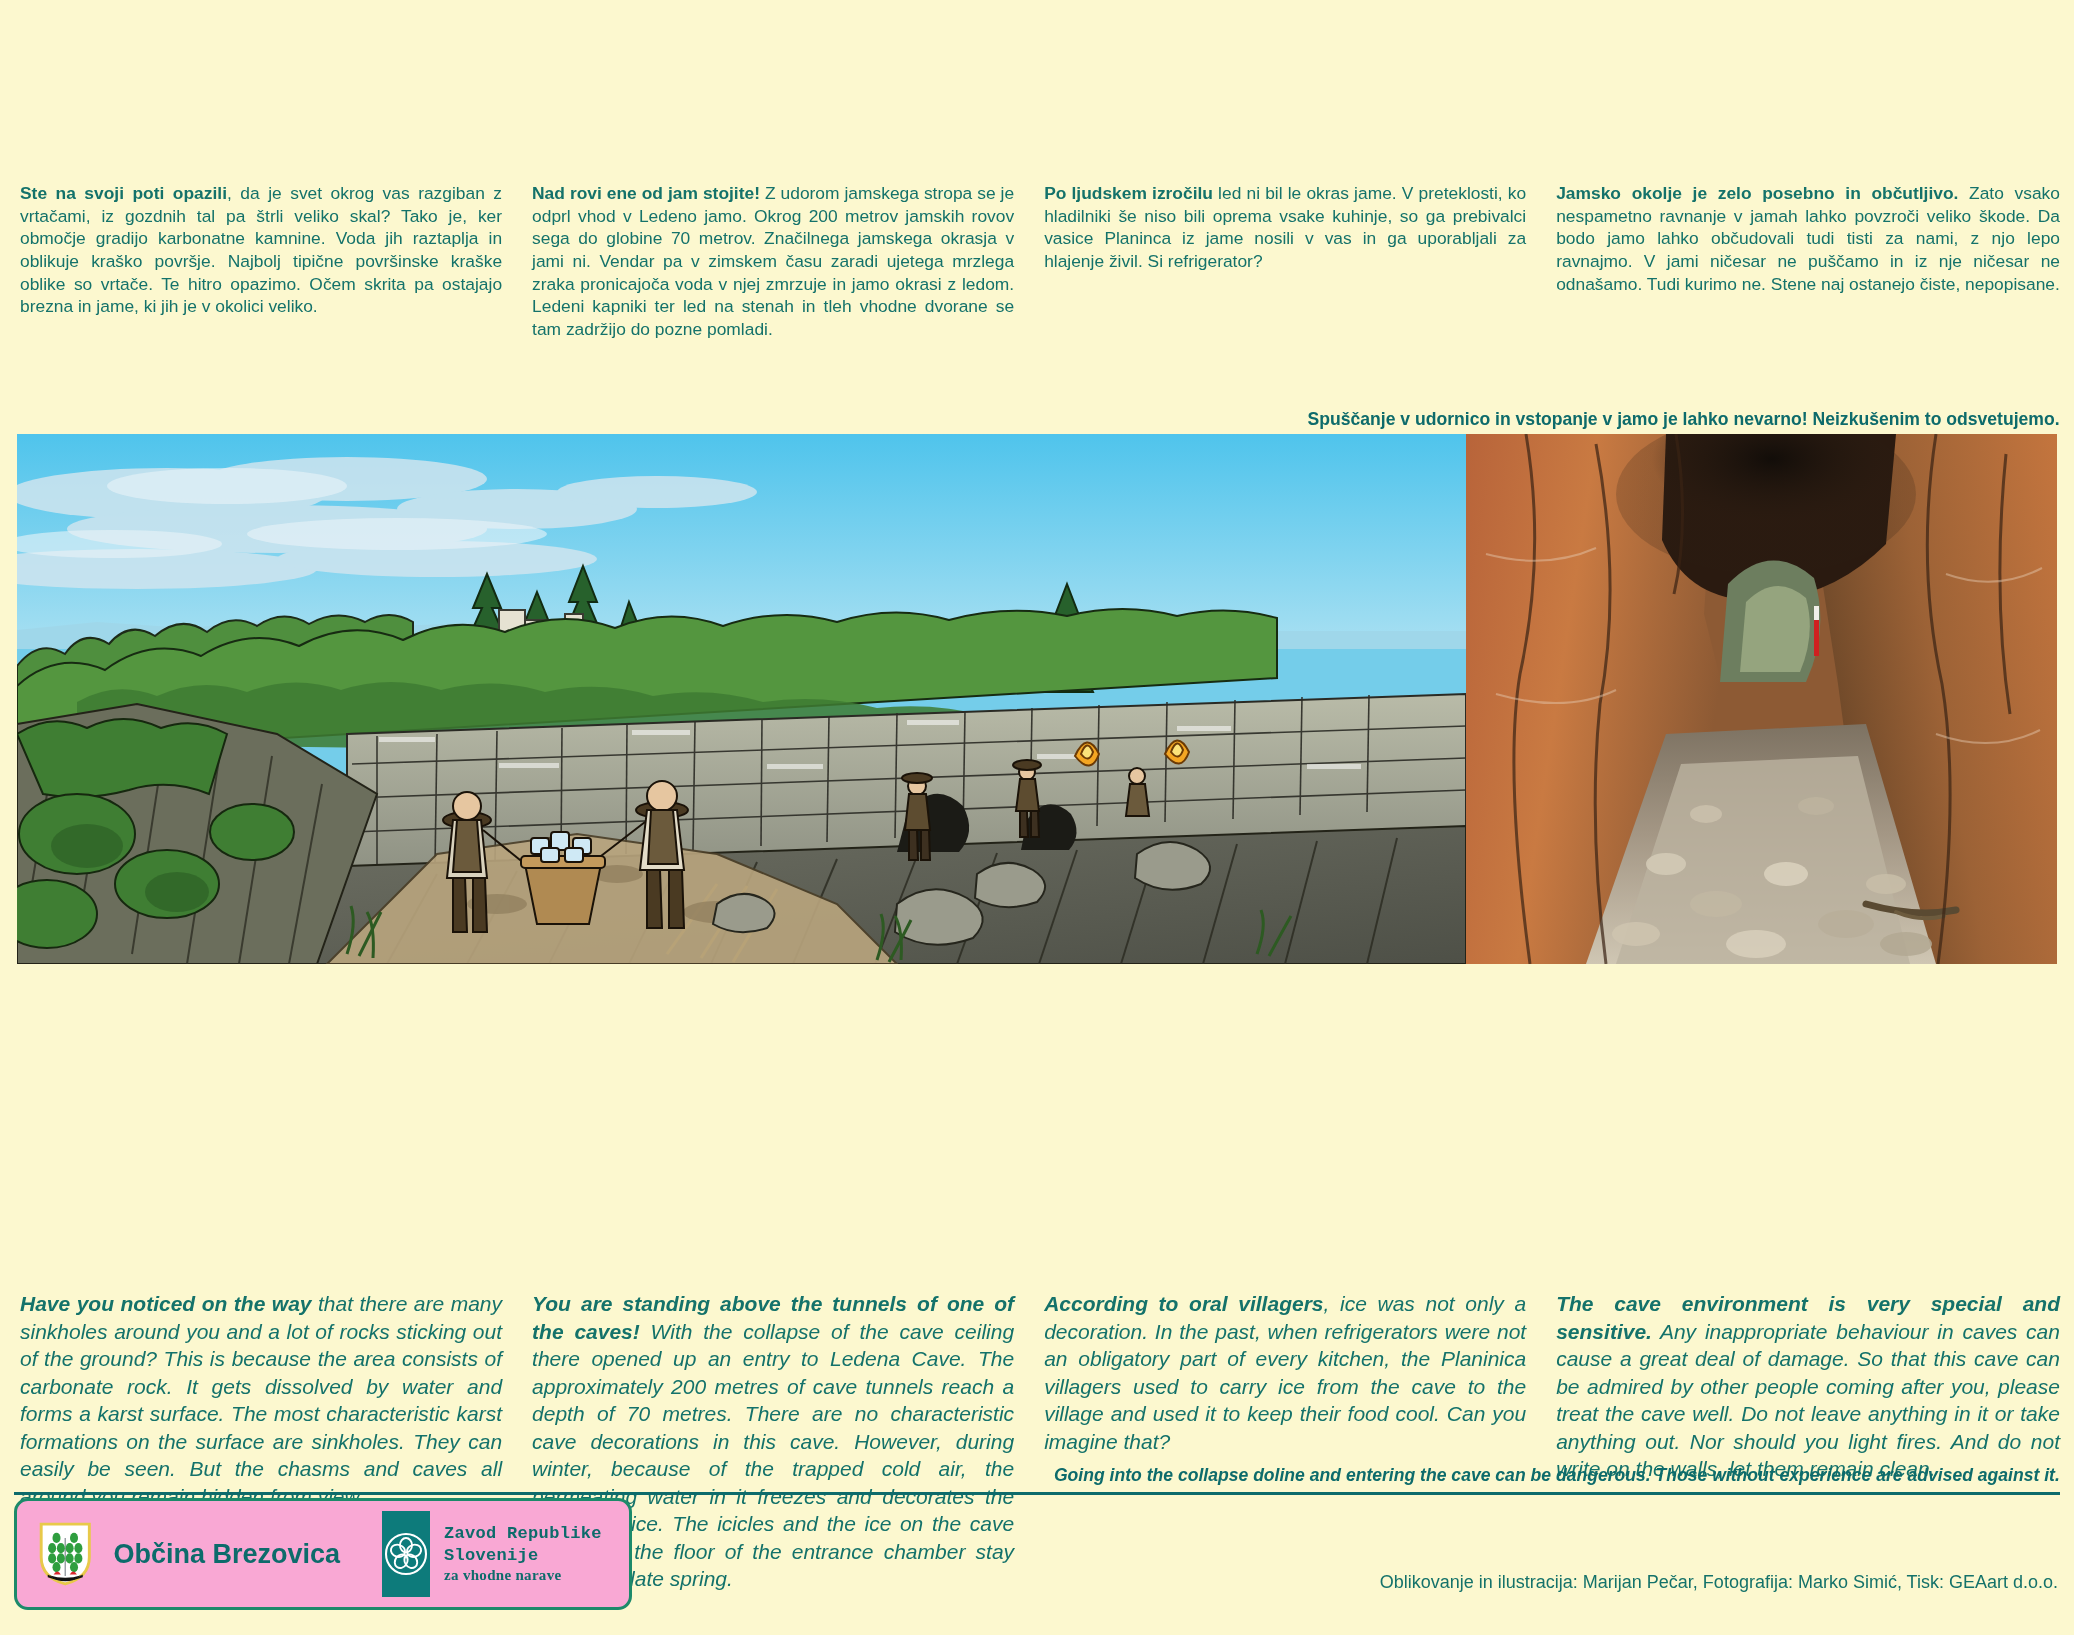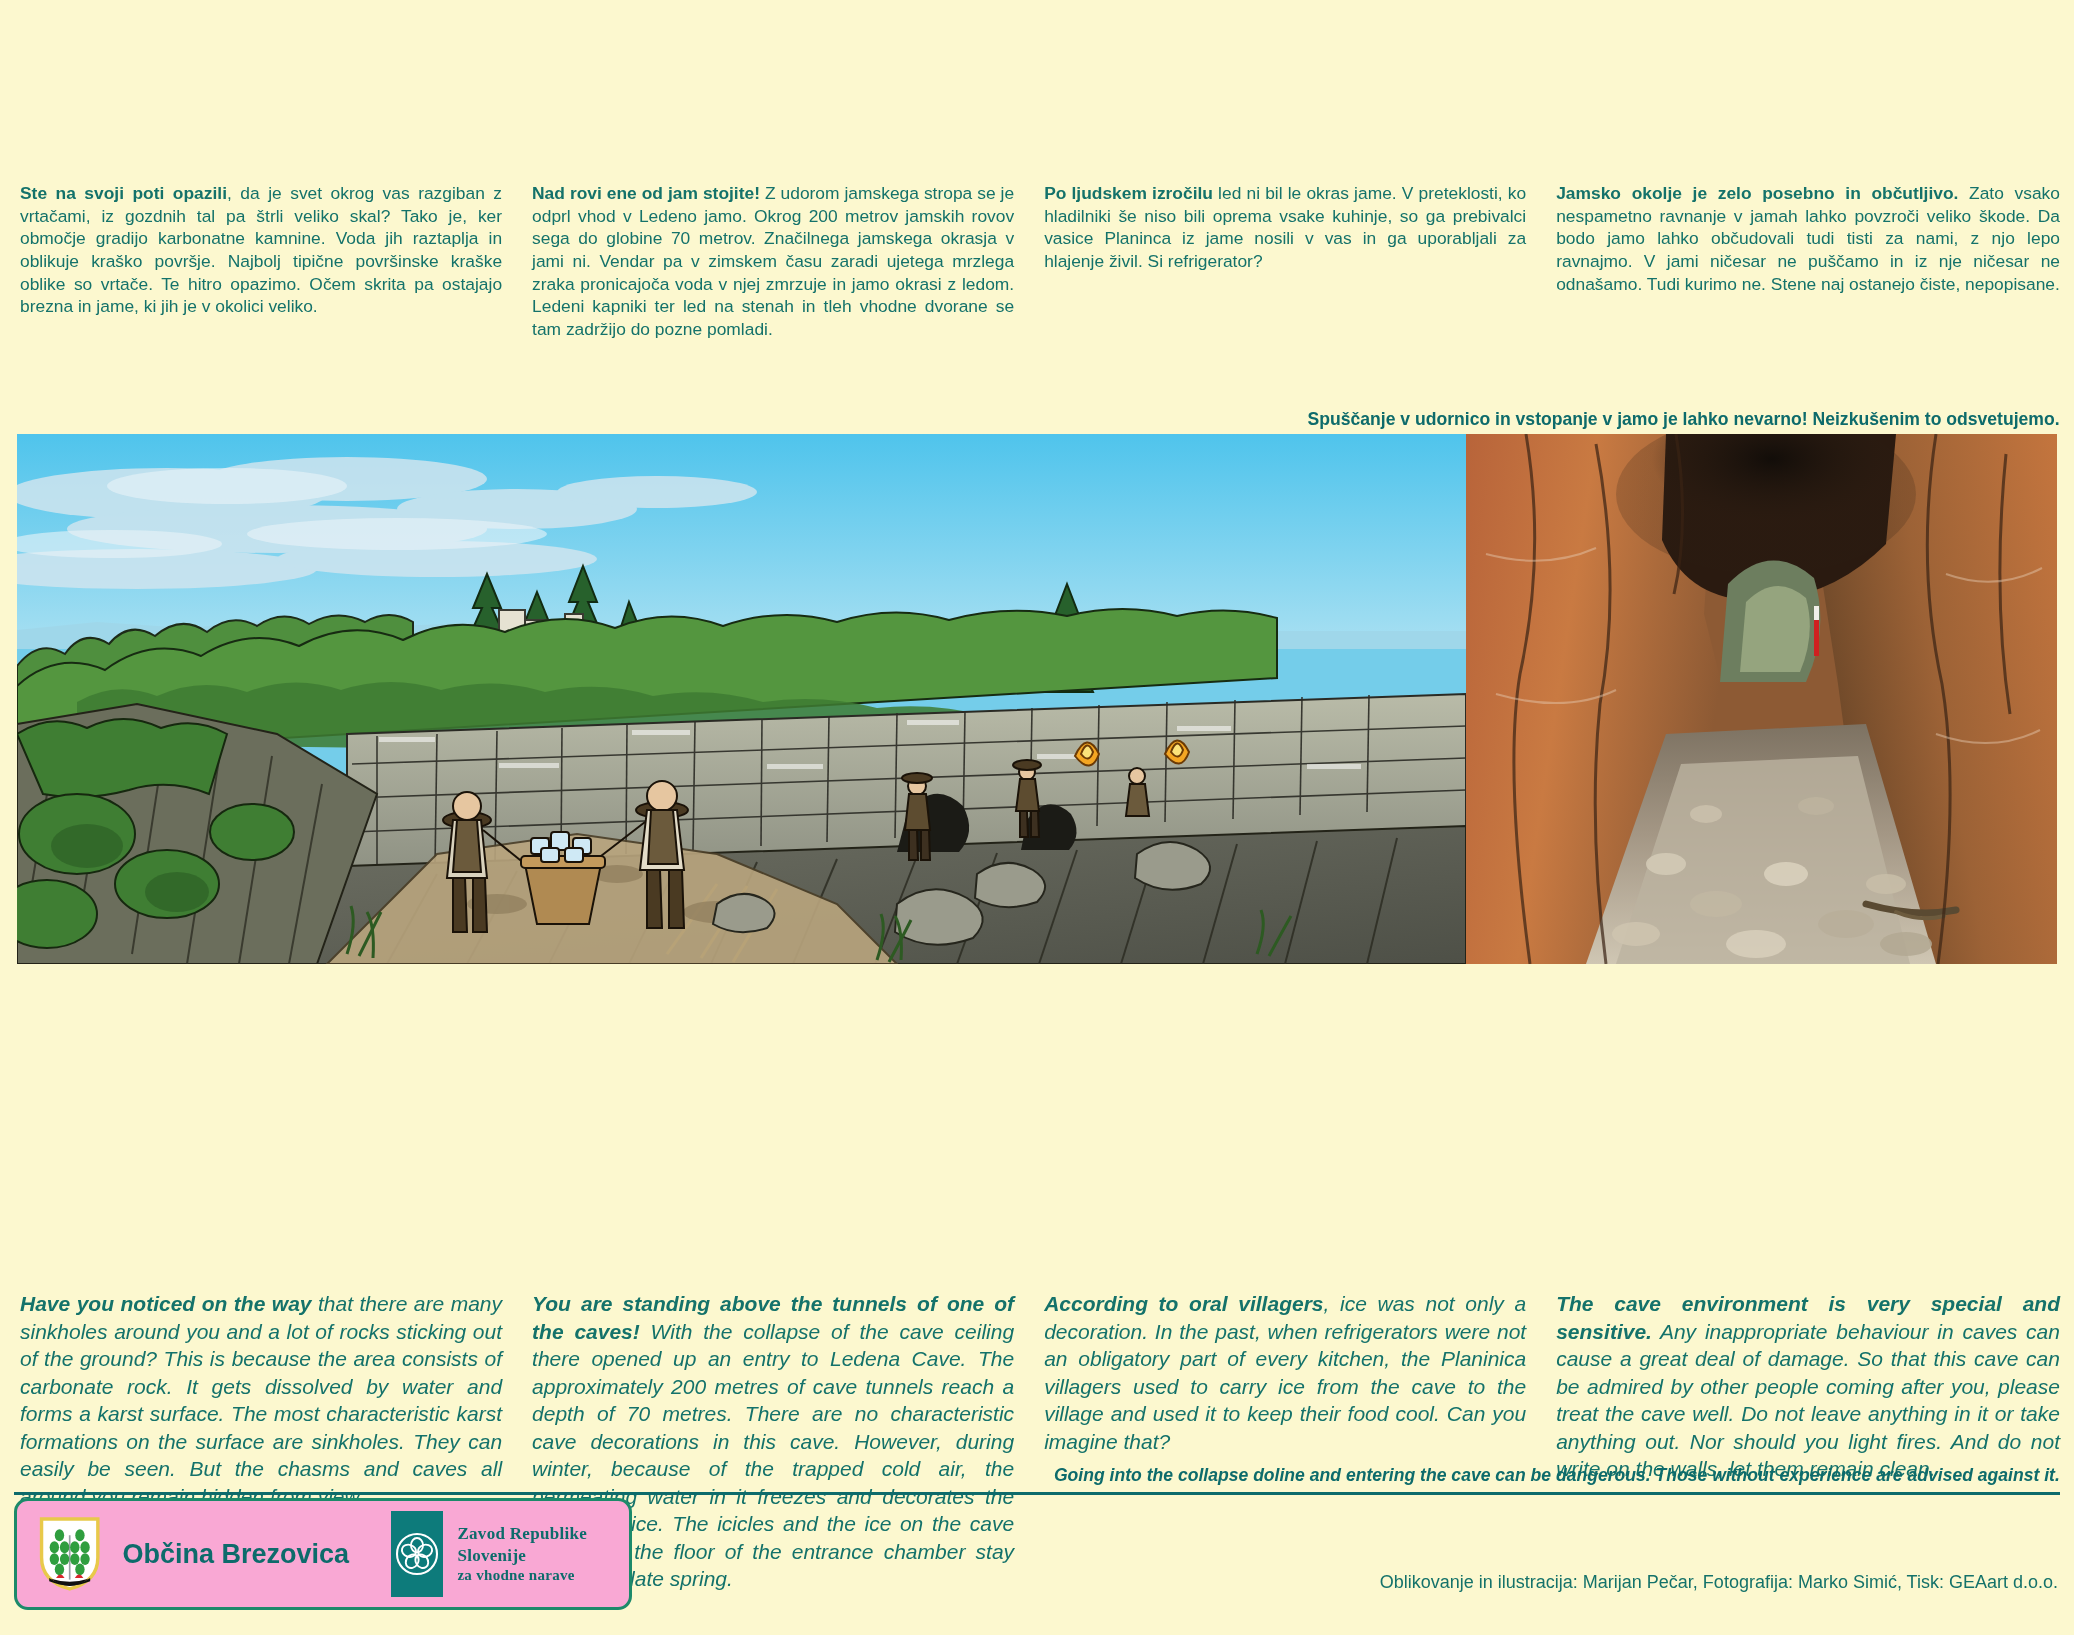--- a/index.html
+++ b/index.html
@@ -113,21 +113,21 @@
   .crest { width: 72px; height: 88px; }
   .muni-name {
     font-size: 27px; font-weight: bold; color: #0d6b6b;
     margin-left: 6px; margin-right: 26px;
     white-space: nowrap;
   }
   .zrsvn { display: flex; align-items: center; gap: 14px; }
   .zrsvn-mark { width: 62px; height: 86px; background: #0d7b7b; display:flex; align-items:center; justify-content:center; }
   .zrsvn-text { line-height: 1.25; }
   .zrsvn-l1 {
-    font-family: Liberation Serif, serif;
+    font-family: Liberation Mono, monospace;
     font-weight: bold; color: #0d6b6b; font-size: 17px;
     letter-spacing: 0.3px;
   }
   .zrsvn-l2 {
     font-family: "Liberation Serif", serif;
     font-weight: bold; color: #0d6b6b; font-size: 15px;
     letter-spacing: 0.3px;
   }
   .credits {
     position: absolute;

